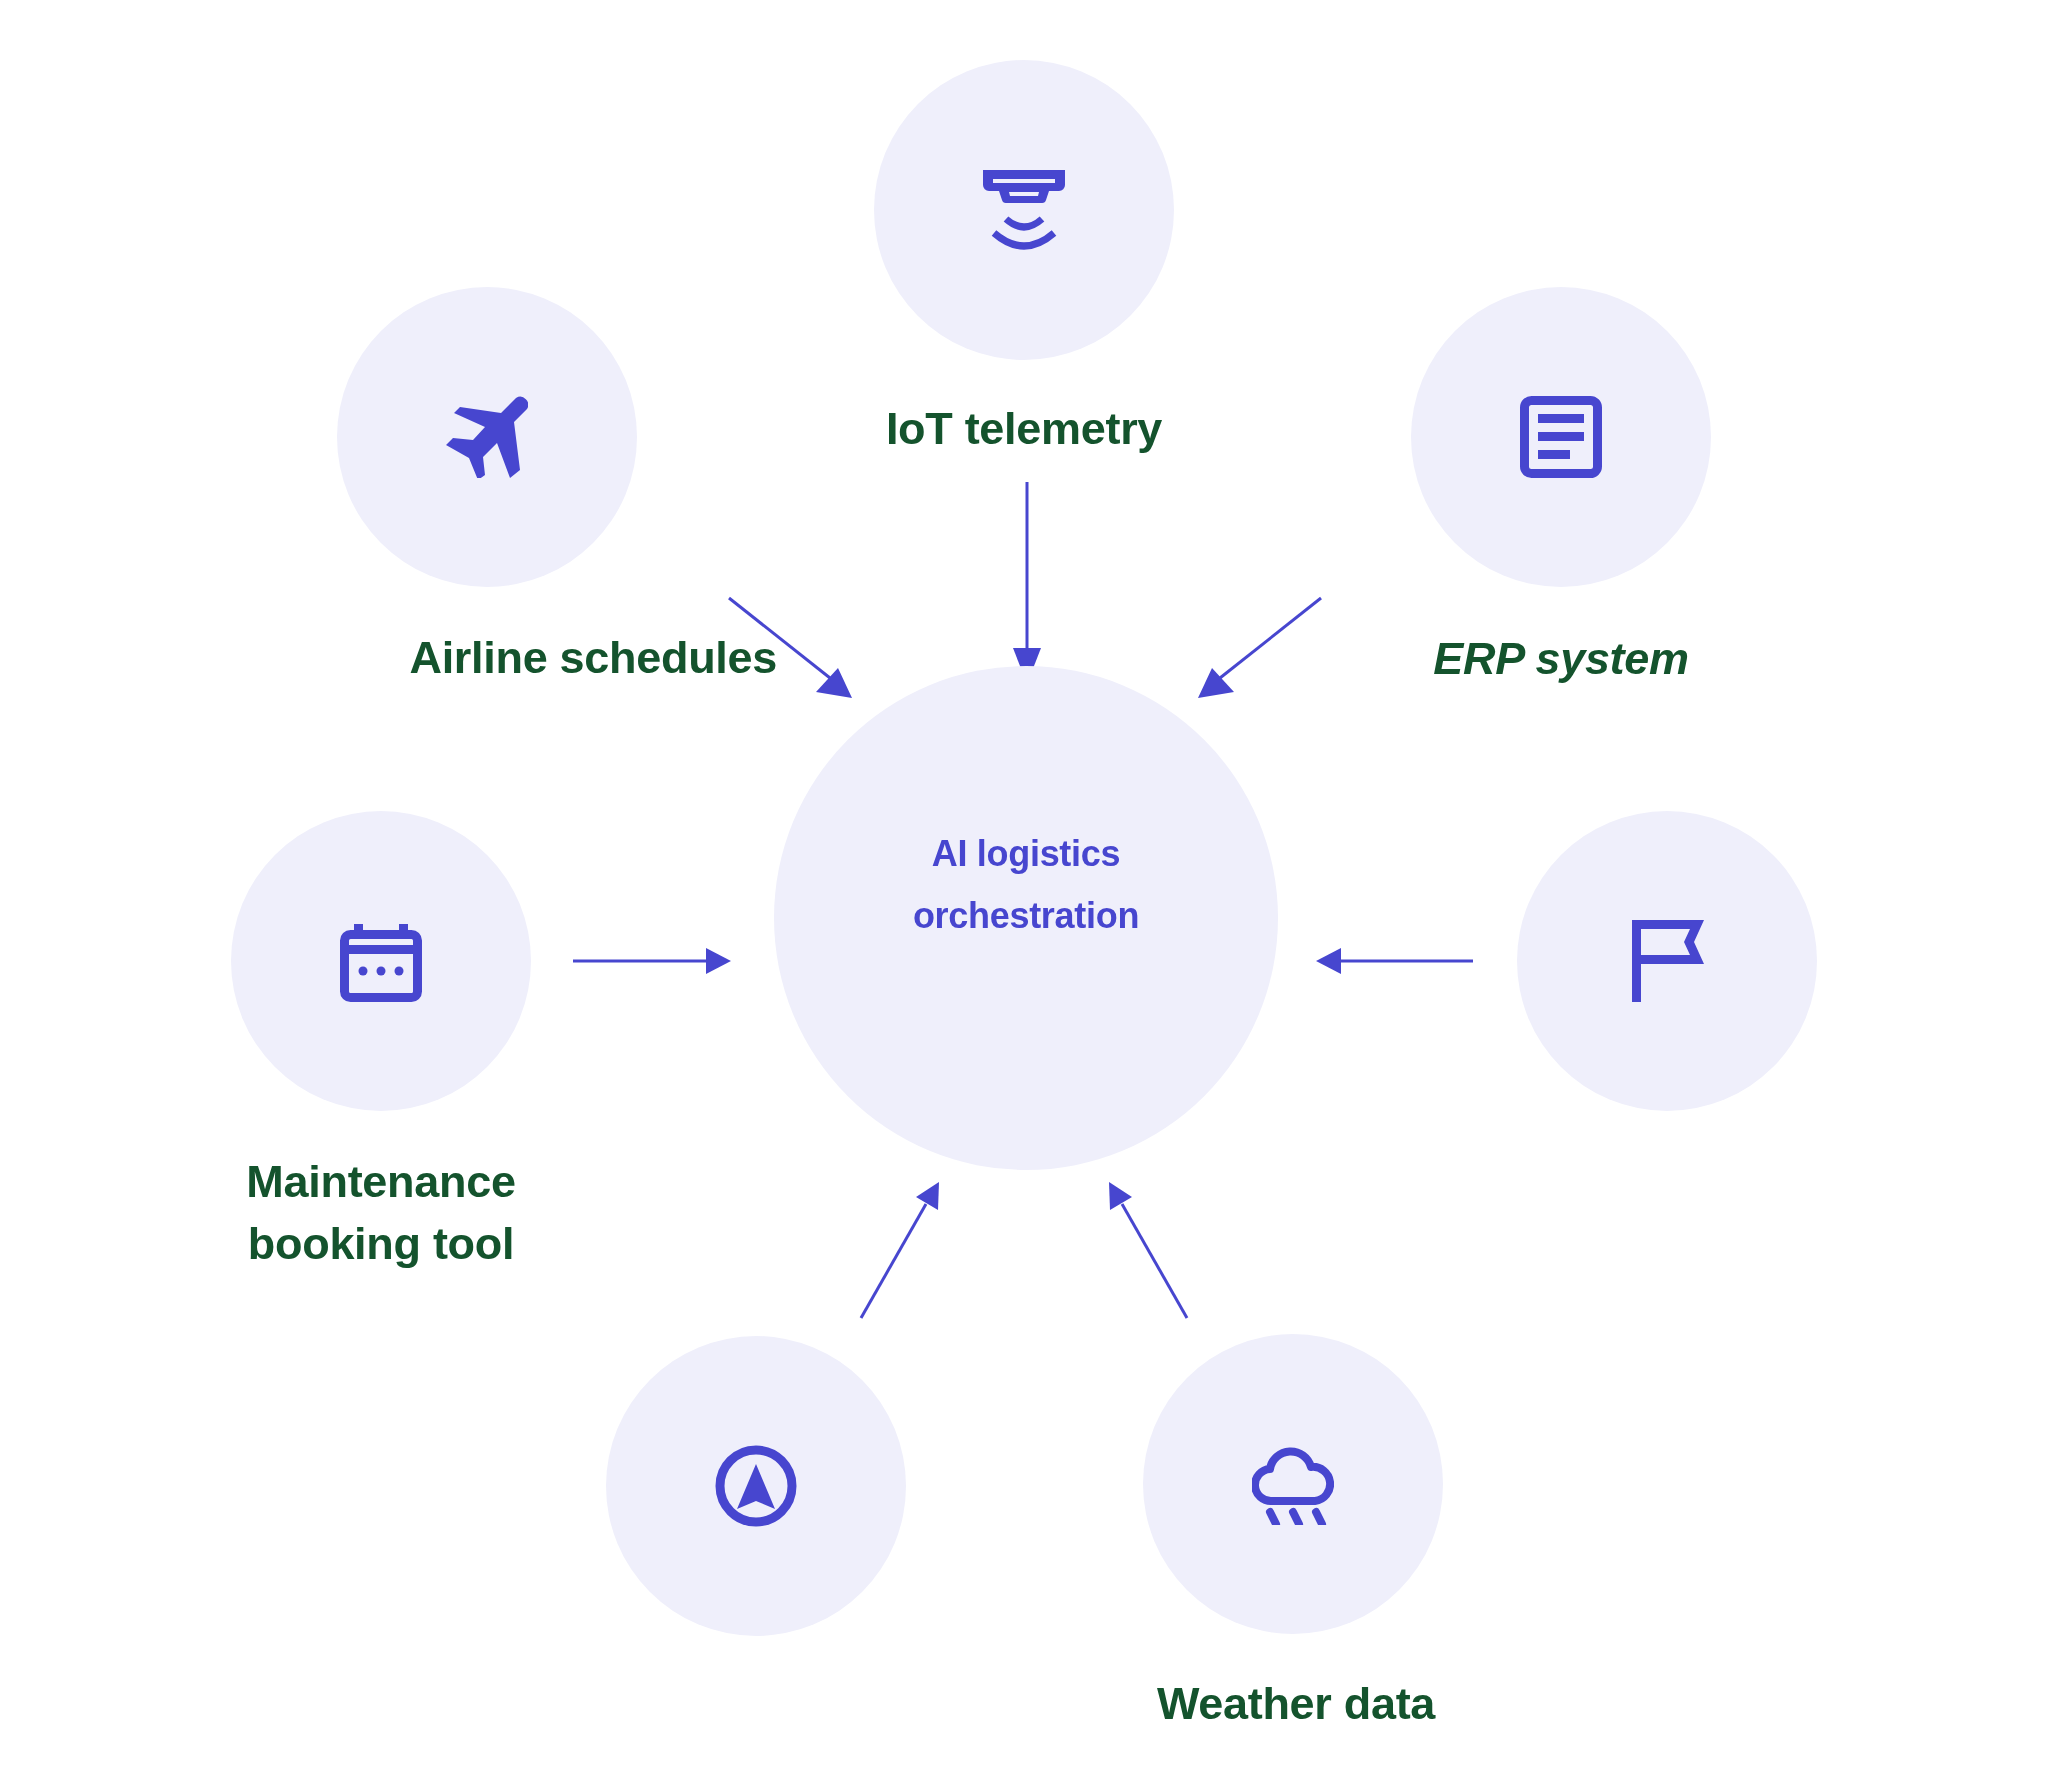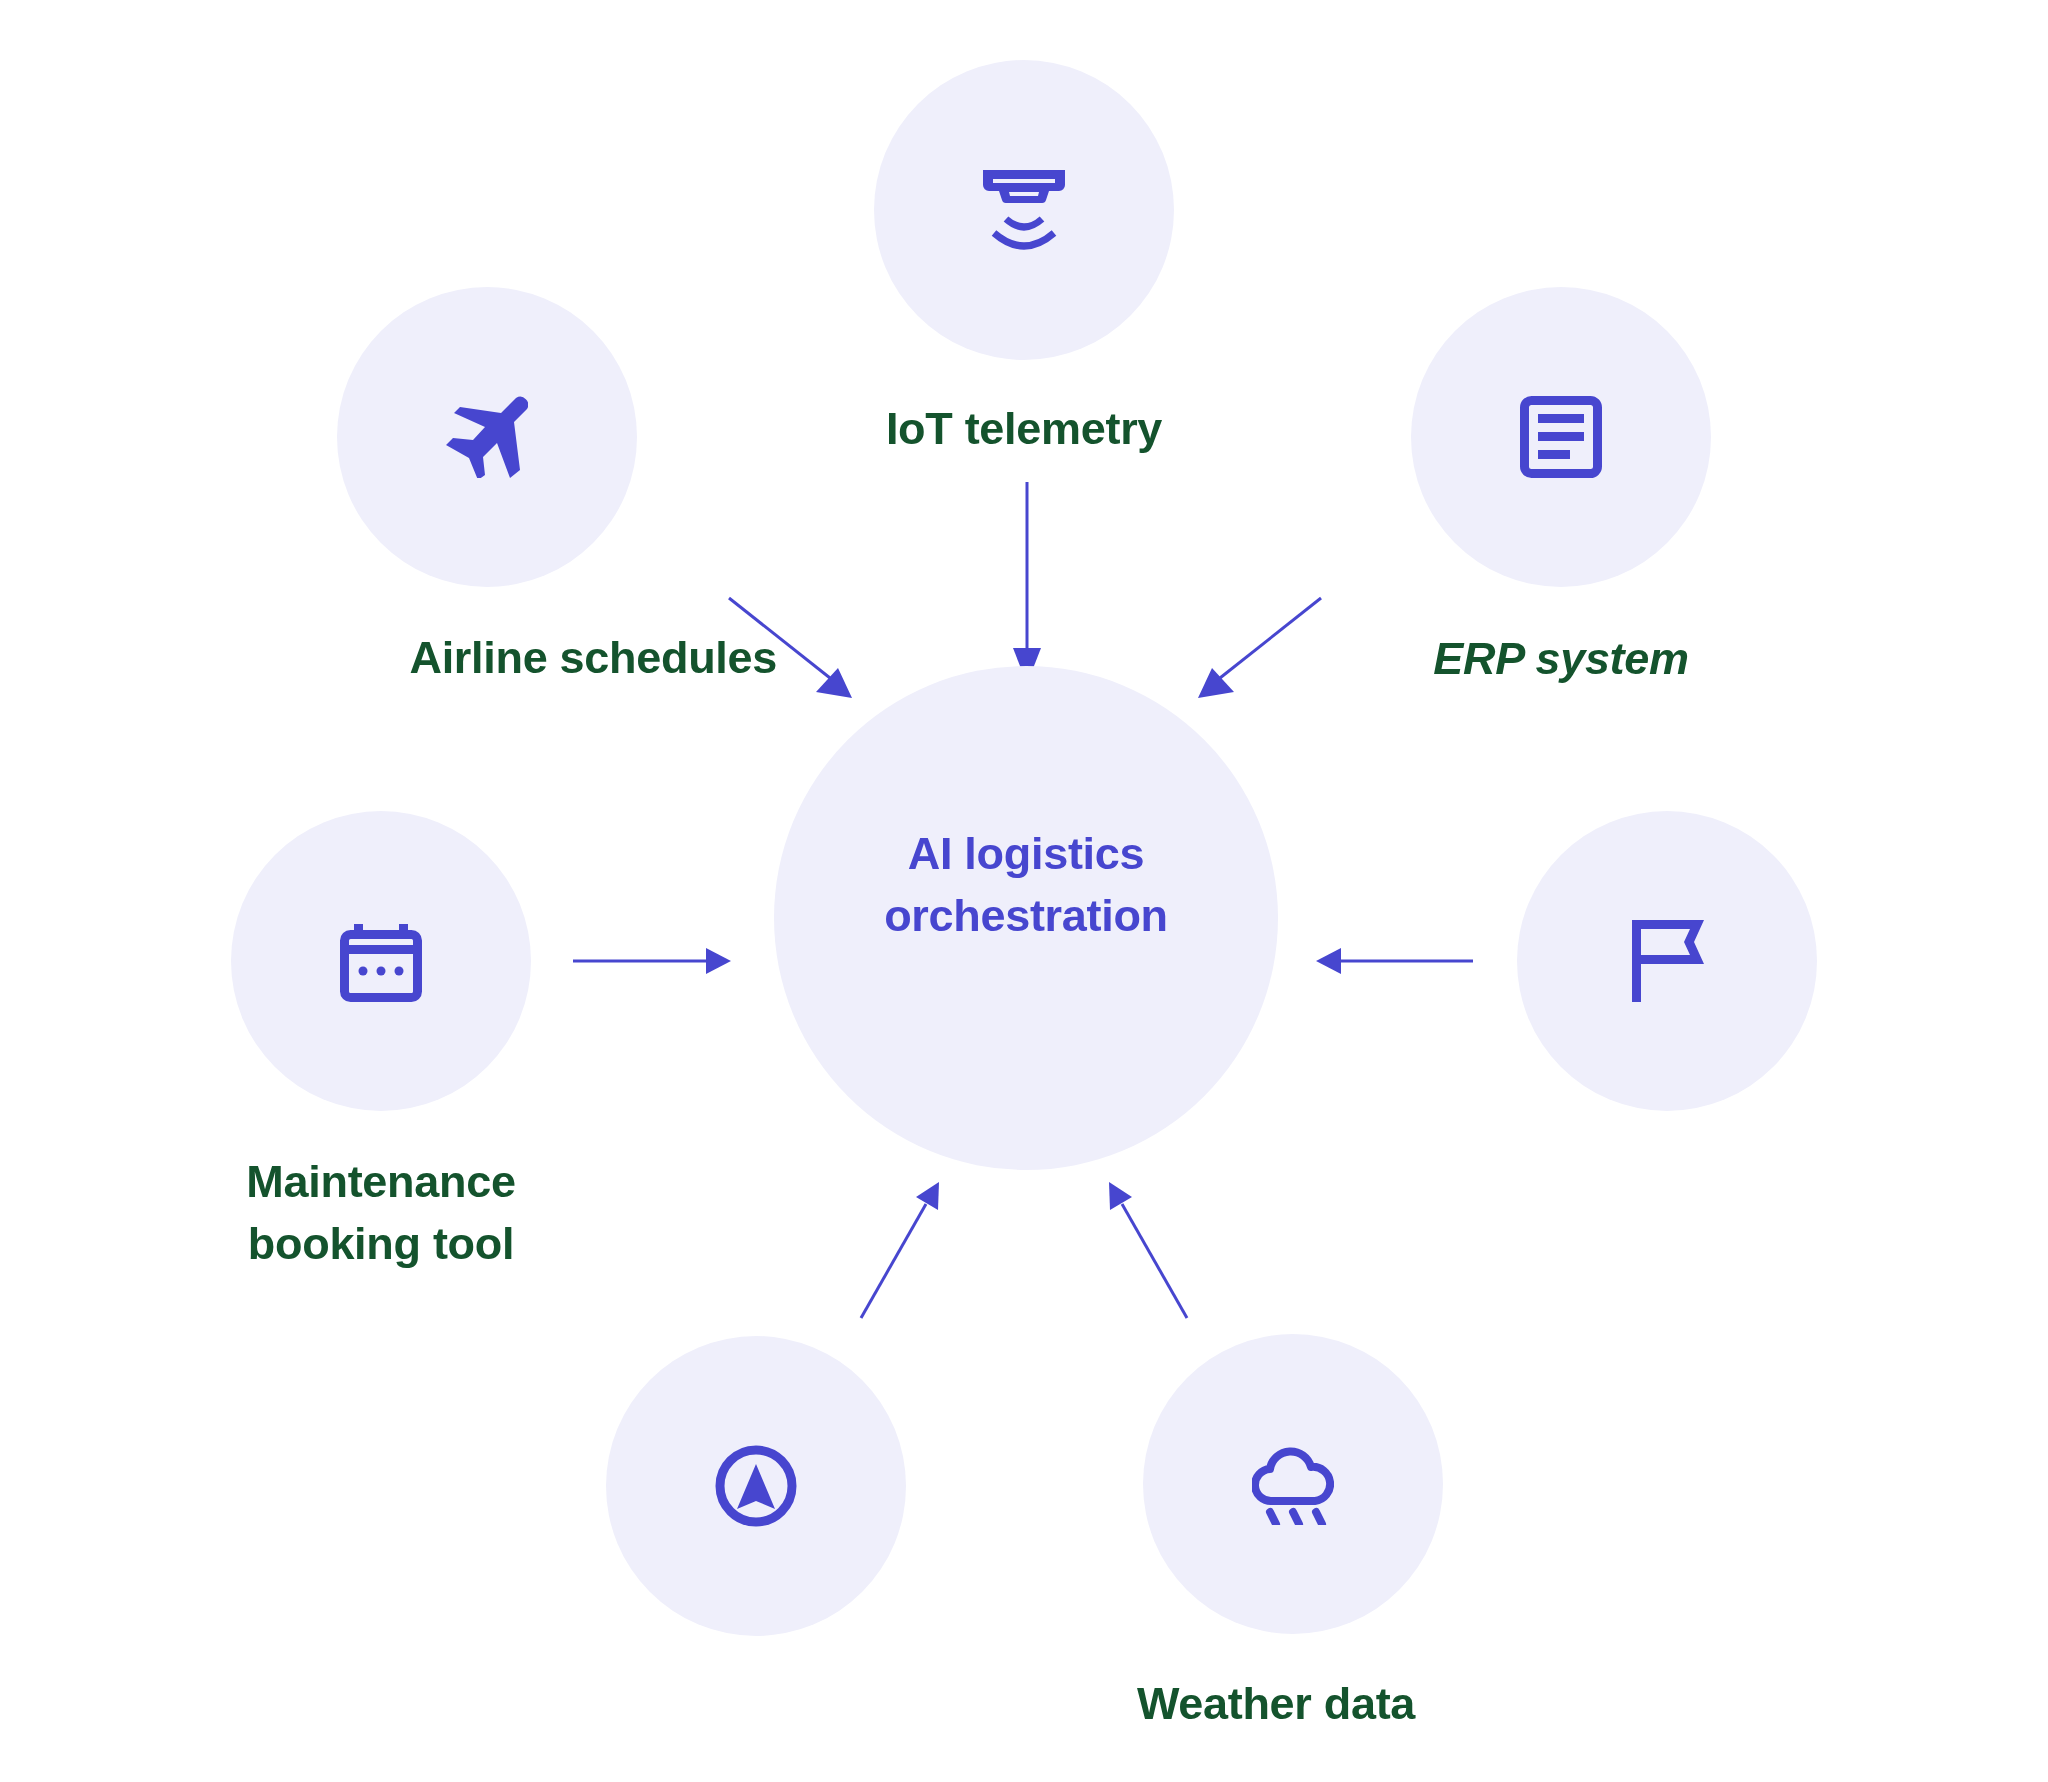--- a/index.html
+++ b/index.html
@@ -5,21 +5,21 @@
   html, body { margin:0; padding:0; background:#ffffff; }
   body { width:2048px; height:1782px; position:relative; overflow:hidden; font-family:"Liberation Sans", sans-serif; }
   .stage { position:absolute; left:0; top:0; width:2048px; height:1782px; }
   .arrows { position:absolute; left:0; top:0; width:2048px; height:1782px; }
   .node-circle { position:absolute; width:300px; height:300px; border-radius:50%; background:#EFEFFB; }
   .hub-circle { position:absolute; left:774px; top:666px; width:504px; height:504px; border-radius:50%; background:#EFEFFB; }
   .icon { position:absolute; left:109px; top:109px; width:82px; height:82px; }
   .icon svg { width:82px; height:82px; display:block; }
   .label { position:absolute; width:600px; text-align:center; font-weight:bold; font-size:45px; line-height:62px; color:#14532d; letter-spacing:-0.3px; }
   .label span { display:block; }
-  .hub-label { position:absolute; left:774px; top:823px; width:504px; text-align:center; font-weight:bold; font-size:45px; line-height:62px; color:#4746CF; letter-spacing:-0.3px; }
+  .hub-label { position:absolute; left:774px; top:823px; width:504px; text-align:center; font-weight:bold; font-size:36px; line-height:62px; color:#4746CF; letter-spacing:-0.3px; }
   .hub-label span { display:block; }
 </style>
 </head>
 <body>
 
 <div class="stage">
 
   <svg class="arrows" viewBox="0 0 2048 1782" xmlns="http://www.w3.org/2000/svg">
     <defs>
       <marker id="ah" markerWidth="10" markerHeight="10" refX="9" refY="5" orient="auto" markerUnits="userSpaceOnUse" viewBox="0 0 10 10">
@@ -129,17 +129,17 @@
   <div class="node-circle" style="left:1143px; top:1334px;">
     <div class="icon">
       <svg viewBox="0 0 82 82" xmlns="http://www.w3.org/2000/svg">
         <path d="M20,58 a16,16 0 0 1 -2,-32 a21,21 0 0 1 41,-2 a17,17 0 0 1 4,34 Z" stroke="#4746CF" stroke-width="8" fill="none" stroke-linejoin="round"></path>
         <line x1="18" y1="69" x2="24" y2="81" stroke="#4746CF" stroke-width="8" stroke-linecap="round"></line>
         <line x1="41" y1="69" x2="47" y2="81" stroke="#4746CF" stroke-width="8" stroke-linecap="round"></line>
         <line x1="64" y1="69" x2="70" y2="81" stroke="#4746CF" stroke-width="8" stroke-linecap="round"></line>
       </svg>
     </div>
   </div>
-  <div class="label" style="left:976px; top:1673px;">
+  <div class="label" style="left:996px; top:1673px;">
     <span>Weather data</span>
   </div>
 
 </div>
 
 </body></html>

